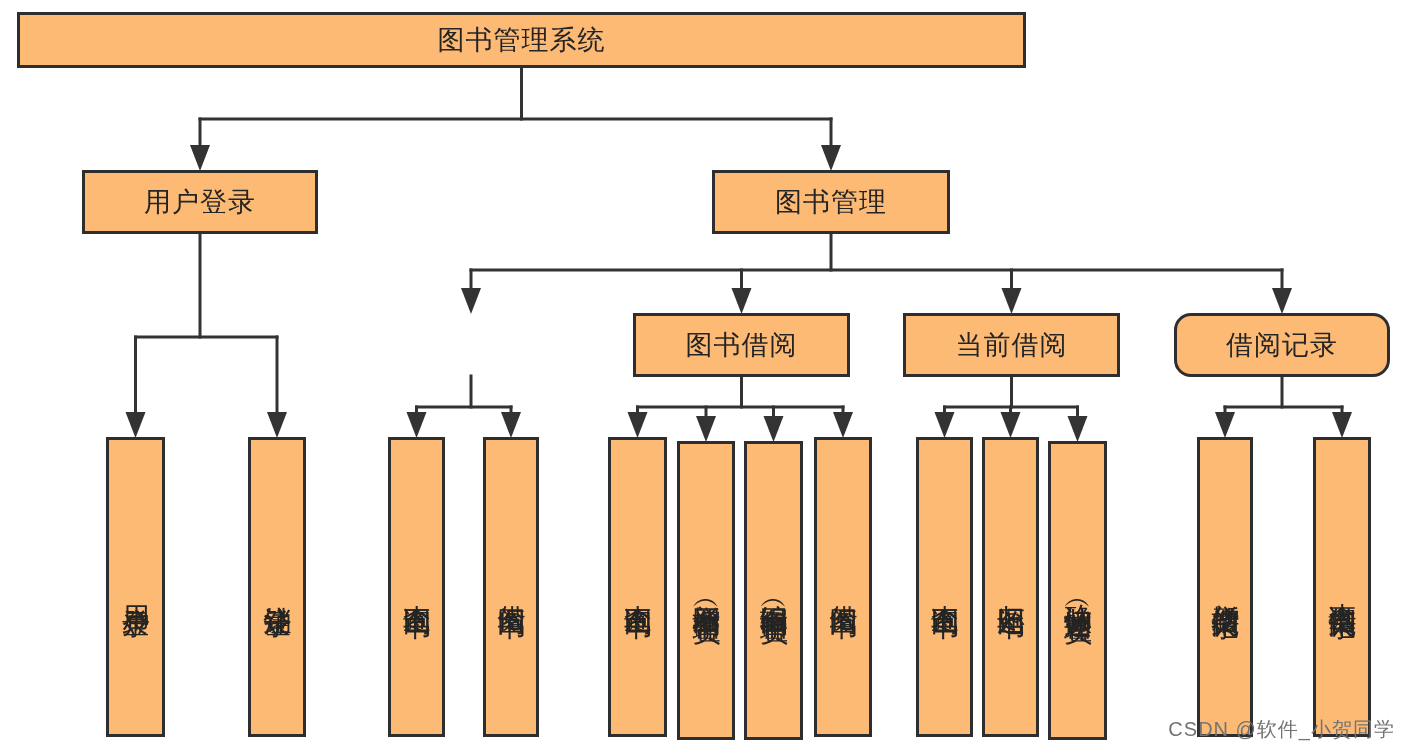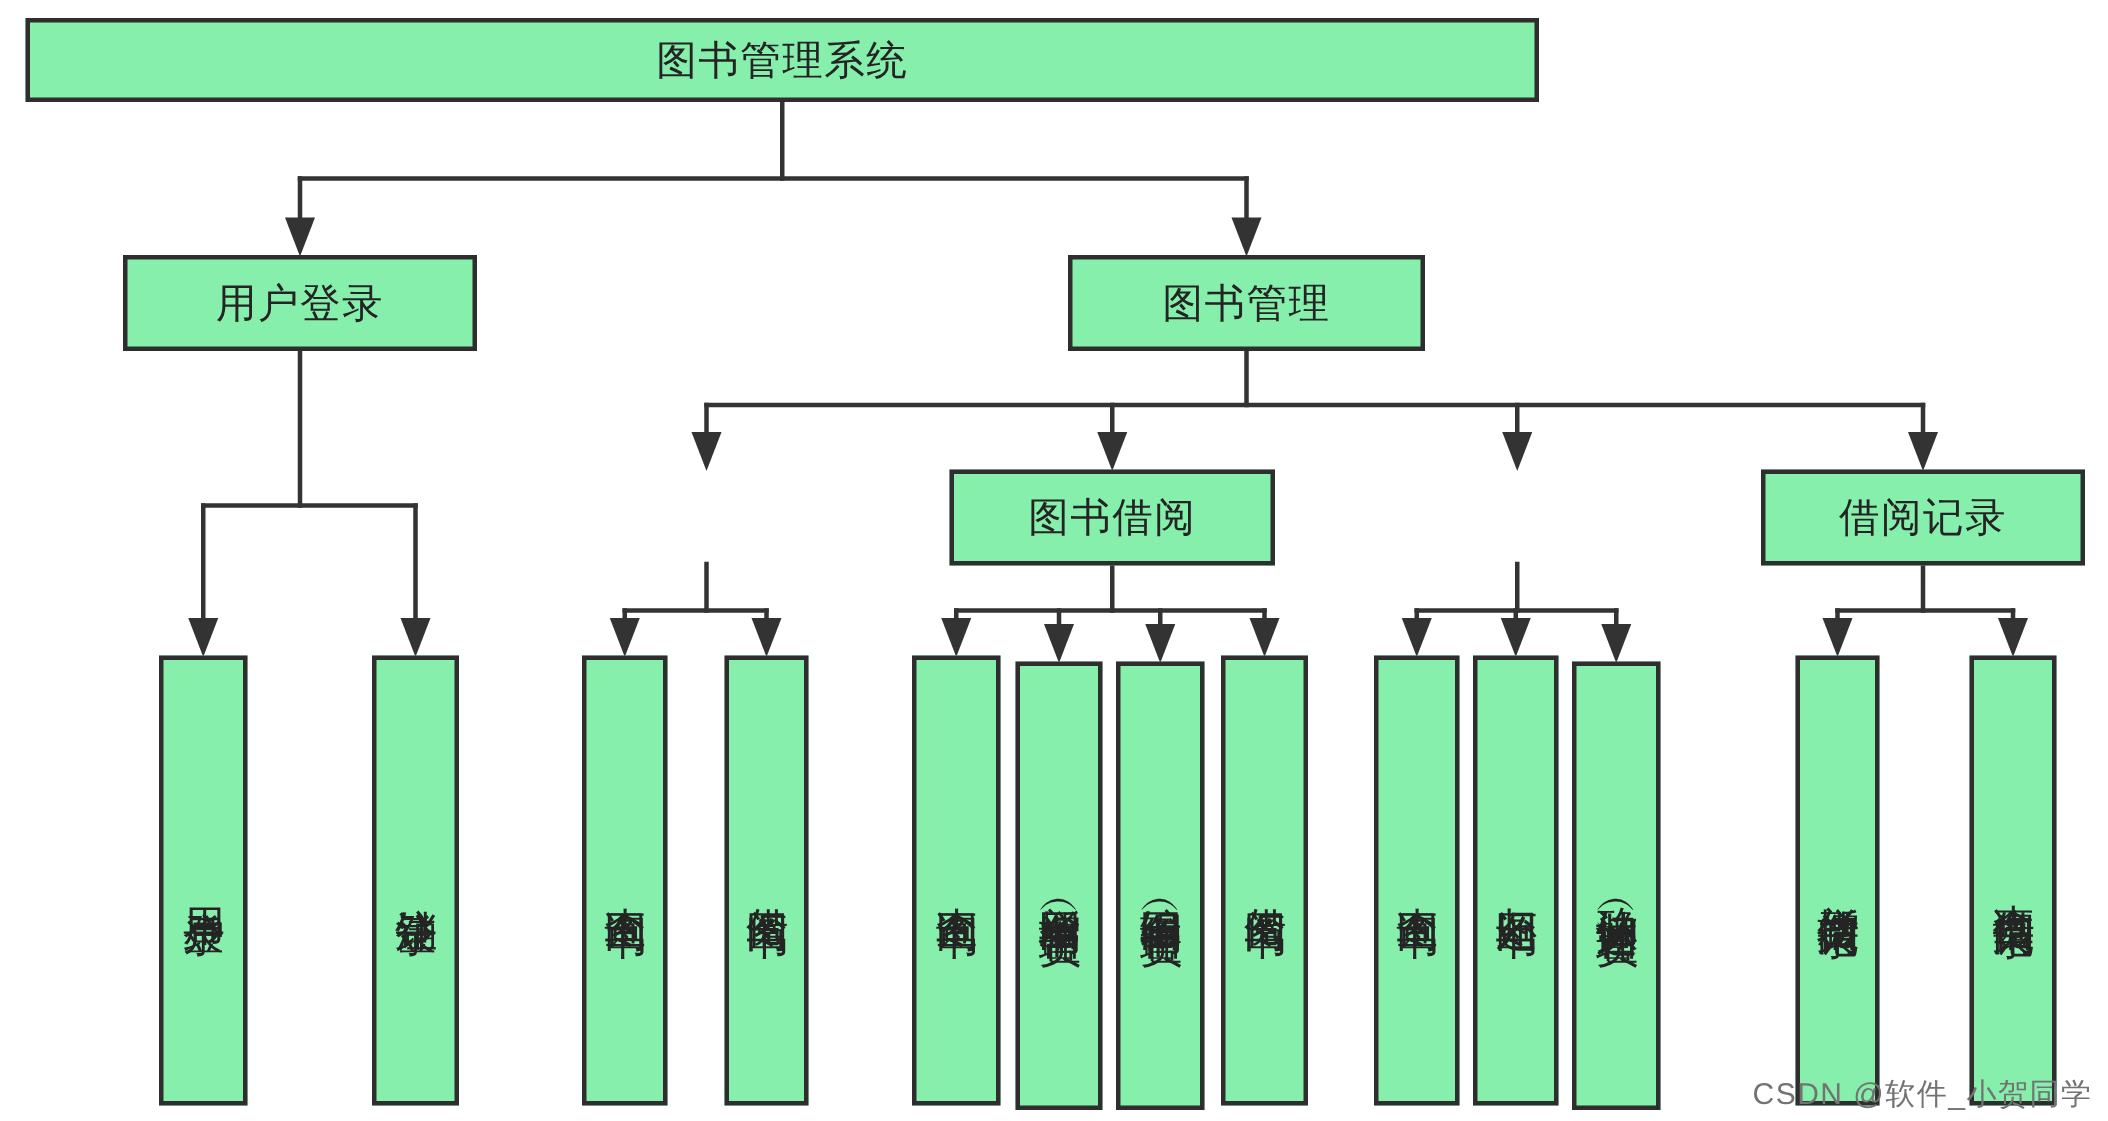--- a/index.html
+++ b/index.html
@@ -2,21 +2,21 @@
 <html><head>
 <meta charset="utf-8">
 <style>
   html,body{margin:0;padding:0;background:#ffffff;}
   #stage{
     position:relative;width:1405px;height:747px;background:#ffffff;overflow:hidden;
     font-family:"Liberation Sans","DejaVu Sans",sans-serif;
   }
   #connectors{position:absolute;left:0;top:0;width:1405px;height:747px;}
   .node{
-    position:absolute;box-sizing:border-box;background:#86efac;
+    position:absolute;box-sizing:border-box;background:#fdba74;
     border:3px solid #2e2e2e;display:flex;align-items:center;justify-content:center;
     color:#242424;z-index:2;
   }
   .node-label{font-size:27px;white-space:nowrap;letter-spacing:1px;line-height:1;}
   .node.vertical .node-label{
     writing-mode:vertical-rl;text-orientation:mixed;
     font-size:28px;letter-spacing:2px;white-space:normal;line-height:1;
   }
   #watermark{
     position:absolute;right:10px;bottom:4px;font-size:20px;letter-spacing:1px;
@@ -111,30 +111,33 @@
     </div>
     <div class="node vertical" style="left: 677px; top: 441px; width: 58px; height: 299px;">
       <span class="node-label">新增图书（管理员）</span>
     </div>
     <div class="node vertical" style="left: 744px; top: 441px; width: 59px; height: 299px;">
       <span class="node-label">编辑图书（管理员）</span>
     </div>
     <div class="node vertical" style="left: 814px; top: 437px; width: 58px; height: 300px;">
       <span class="node-label">借阅图书</span>
     </div>
+    <div class="node" style="left: 903px; top: 313px; width: 217px; height: 64px;">
+      <span class="node-label">当前借阅</span>
+    </div>
     <div class="node vertical" style="left: 916px; top: 437px; width: 57px; height: 300px;">
       <span class="node-label">查询图书</span>
     </div>
     <div class="node vertical" style="left: 982px; top: 437px; width: 57px; height: 300px;">
       <span class="node-label">归还图书</span>
     </div>
     <div class="node vertical" style="left: 1048px; top: 441px; width: 59px; height: 299px;">
       <span class="node-label">确认归还（管理员）</span>
     </div>
-    <div class="node" style="left: 1174px; top: 313px; width: 216px; height: 64px;">
+    <div class="node" style="left: 1174px; top: 313px; width: 216px; height: 64px; border-radius: 17px;">
       <span class="node-label">借阅记录</span>
     </div>
     <div class="node vertical" style="left: 1197px; top: 437px; width: 56px; height: 300px;">
       <span class="node-label">新增借阅记录</span>
     </div>
     <div class="node vertical" style="left: 1313px; top: 437px; width: 58px; height: 300px;">
       <span class="node-label">查询借阅记录</span>
     </div>
   </div>
 

